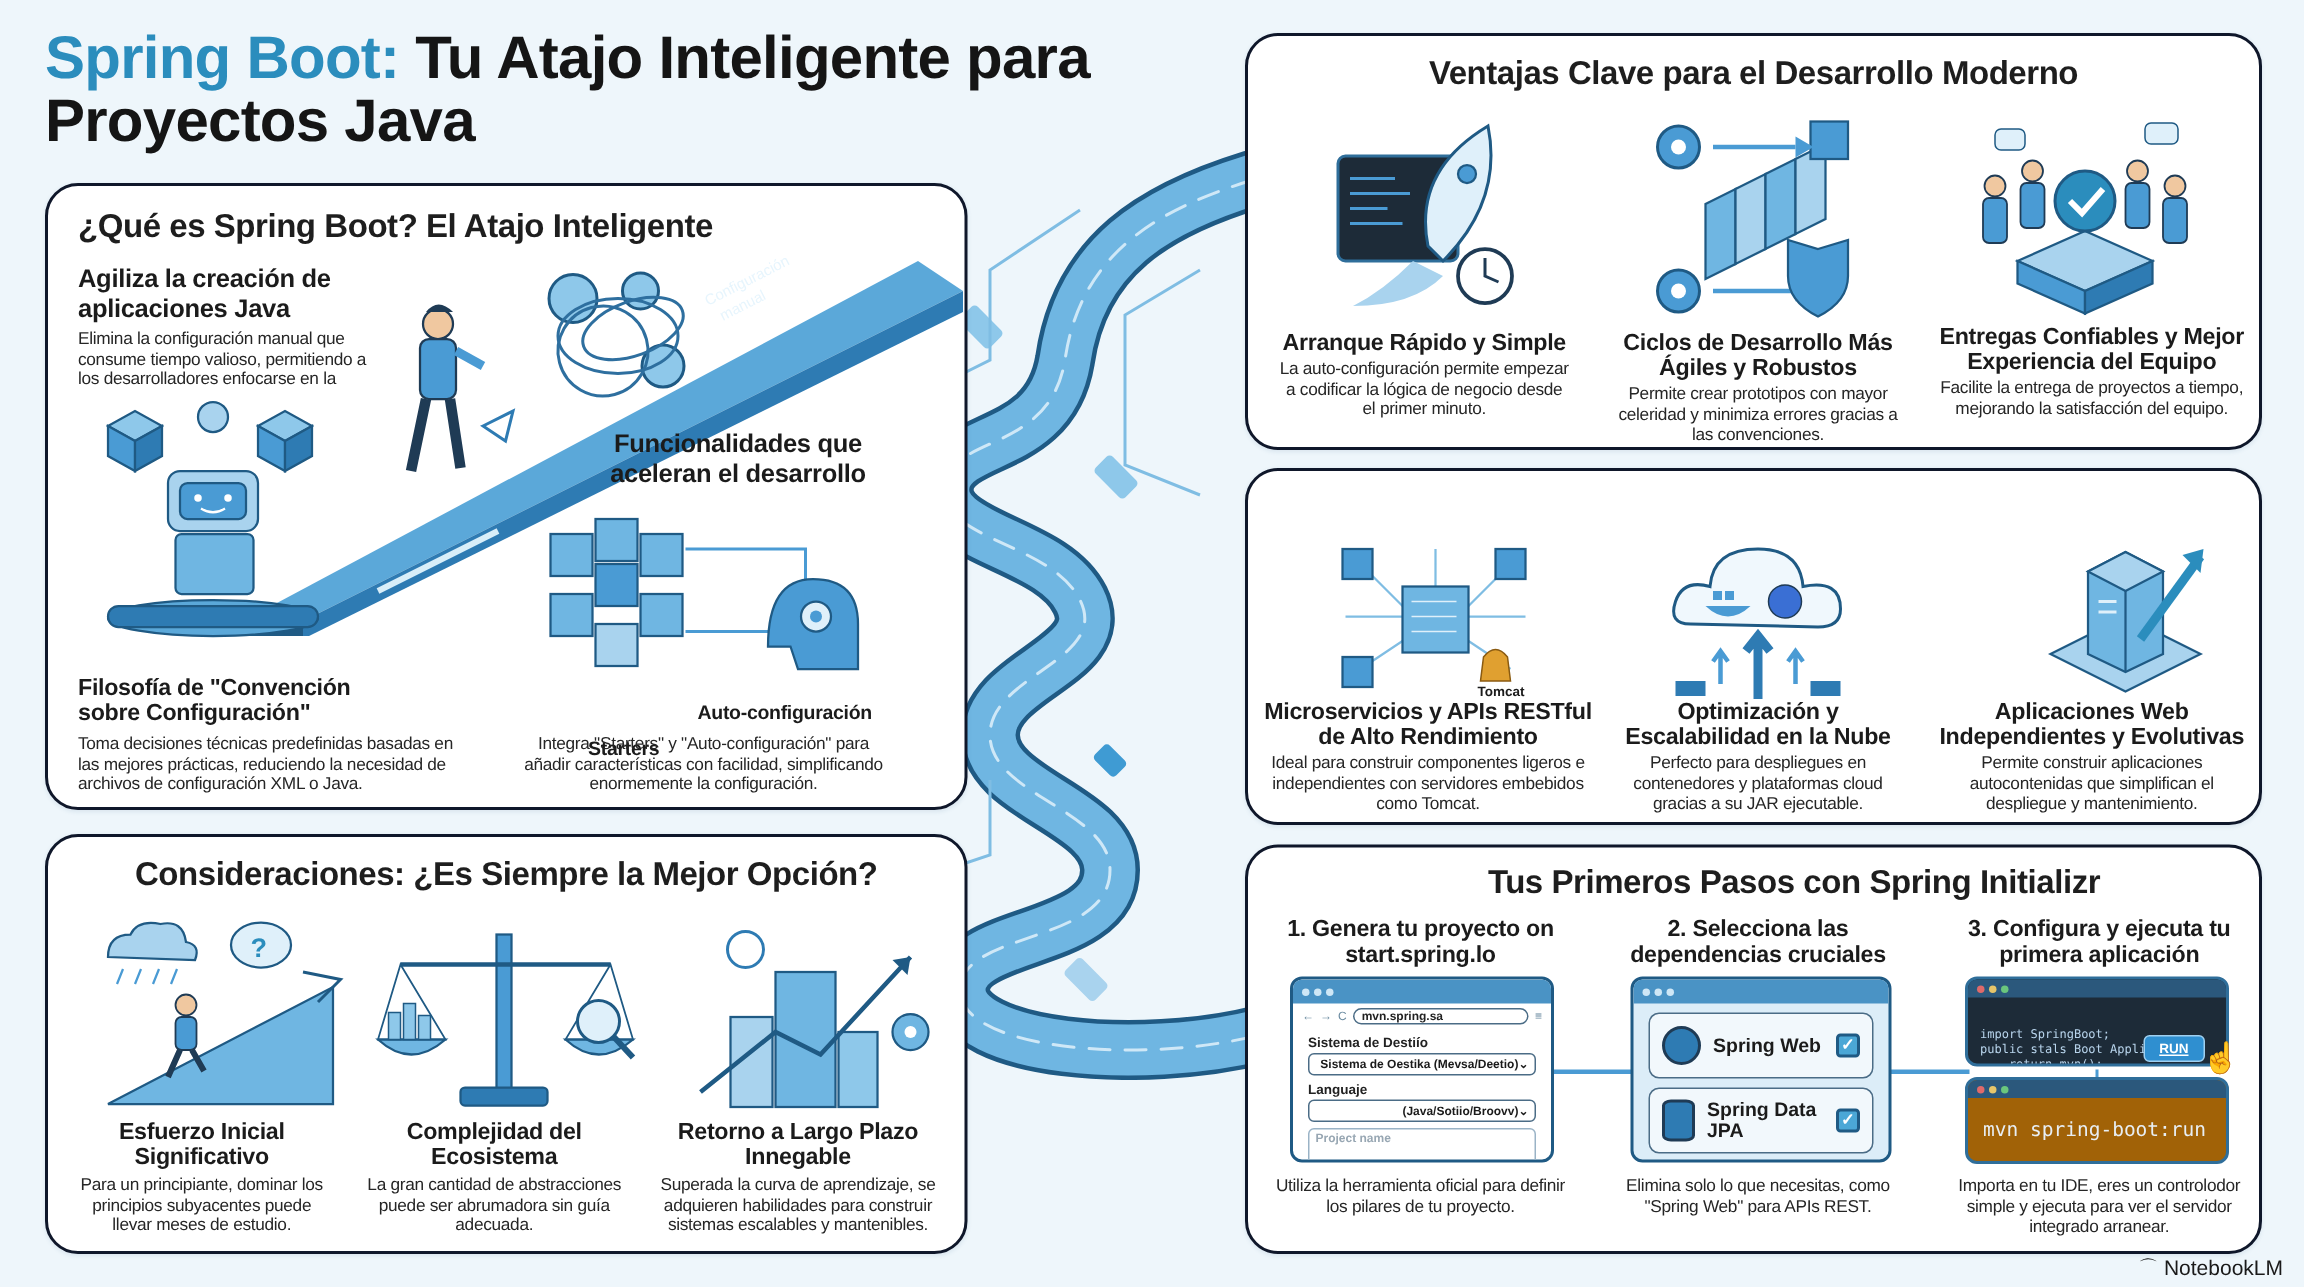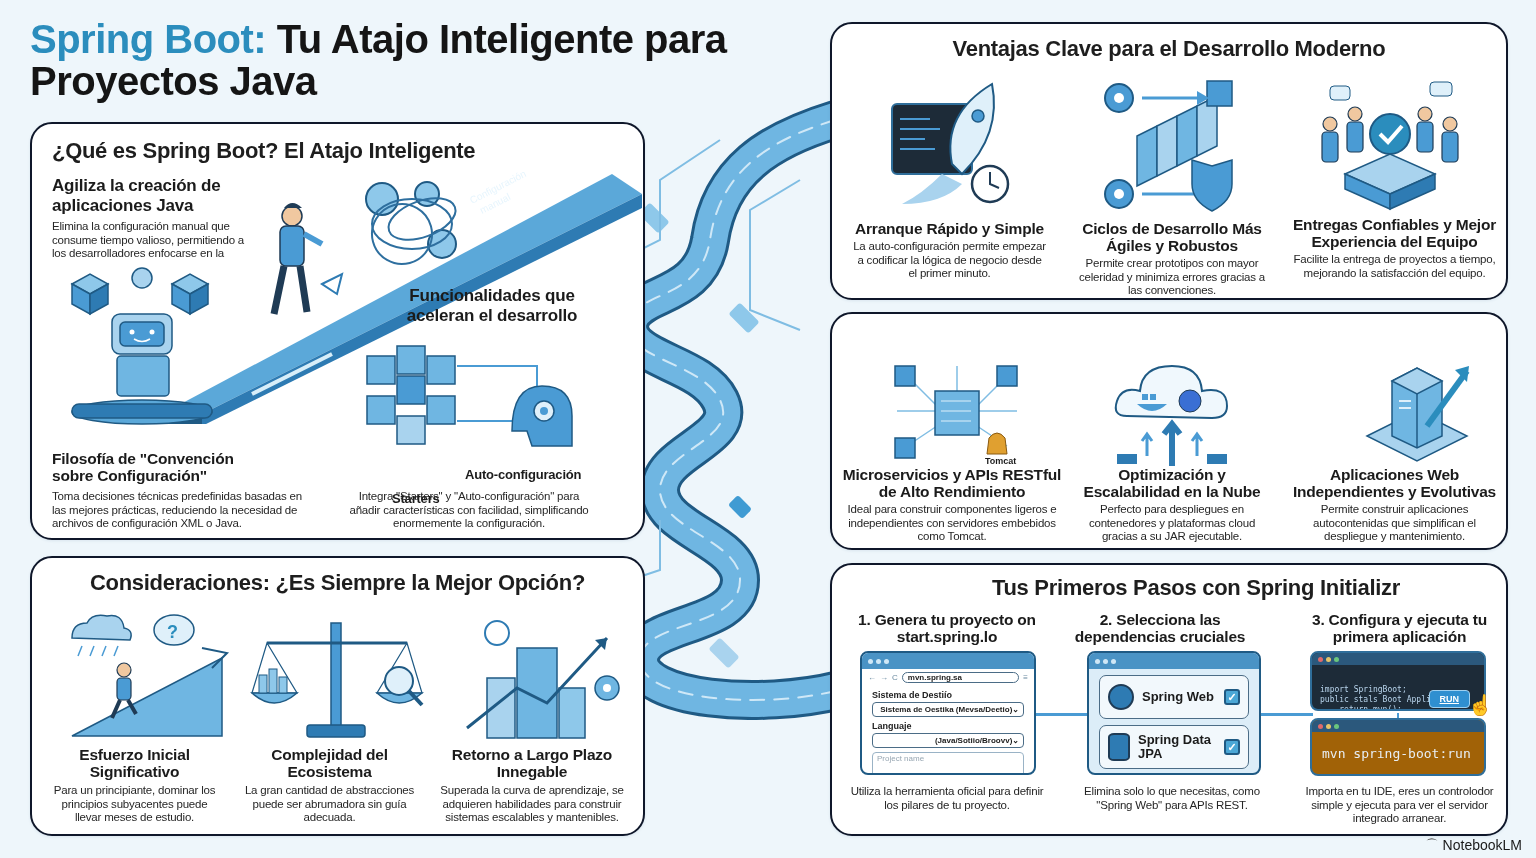--- a/index.html
+++ b/index.html
@@ -38,21 +38,21 @@
   .browser {
     position: absolute; background: #fff; border: 2px solid #1f5a84; border-radius: 8px; overflow: hidden;
   }
   .browser-top { height: 16px; background: #4a93c5; display: flex; align-items: center; padding-left: 6px; gap: 3px; }
   .dot { width: 5px; height: 5px; border-radius: 50%; background: #cfe7f6; }
   .field-label { font-size: 9px; font-weight: 700; color: #222; margin: 4px 0 2px 10px; }
   .select {
     margin: 0 10px; height: 15px; border: 1.5px solid #4b6c86; border-radius: 4px;
     font-size: 8px; font-weight: 700; padding: 1px 4px; display: flex; justify-content: flex-end; align-items: center;
   }
-  .input-ph { margin: 4px 10px 0; height: 30px; border: 1.5px solid #9ab3c6; border-radius: 4px; font-size: 8px; color: #98a7b3; padding: 1px 4px; }
+  .input-ph { margin: 4px 10px 0; height: 30px; border: 1.5px solid #9ab3c6; border-radius: 4px; font-size: 8px; color: #98a7b3; padding: 1px 4px; font-weight: bold; }
   .dep {
     margin: 6px 10px 0; height: 44px; border: 1.5px solid #4b6c86; border-radius: 7px; background: #f2f8fc;
     display: flex; align-items: center; padding: 0 8px; gap: 8px;
   }
   .dep-label { font-weight: 700; font-size: 13px; line-height: 14px; color: #1b1b1b; flex: 1; }
   .chk { width: 16px; height: 16px; border: 2px solid #1f5a84; background: #4ba7d6; border-radius: 3px; color: #fff; font-size: 11px; line-height: 12px; text-align: center; font-weight: 700; }
   .term {
     position: absolute; background: #1d2b38; border: 2px solid #2f6e9a; border-radius: 8px; overflow: hidden;
     font-family: "DejaVu Sans Mono", monospace;
   }
@@ -333,21 +333,21 @@
   <div class="abs center" style="left:460px;top:152px;width:205px;">
     <div class="h3">Aplicaciones Web Independientes y Evolutivas</div>
     <div class="body" style="margin-top:3px;">Permite construir aplicaciones autocontenidas que simplifican el despliegue y mantenimiento.</div>
   </div>
 </div>
 
 <div class="panel" style="left:830px;top:563px;width:678px;height:273px;">
   <div class="panel-title abs center" style="left:0;top:10px;width:100%;margin-left:27px;">Tus Primeros Pasos con Spring Initializr</div>
 
   <div class="abs h3 center" style="left:15px;top:46px;width:200px;">1. Genera tu proyecto on start.spring.lo</div>
-  <div class="abs h3 center" style="left:228px;top:46px;width:200px;">2. Selecciona las dependencias cruciales</div>
+  <div class="abs h3 center" style="left:240px;top:46px;width:200px;">2. Selecciona las dependencias cruciales</div>
   <div class="abs h3 center" style="left:470px;top:46px;width:195px;">3. Configura y ejecuta tu primera aplicación</div>
 
   <div class="abs" style="left:200px;top:148px;width:60px;height:3px;background:#4a9bd4;"></div>
   <div class="abs" style="left:426px;top:148px;width:55px;height:3px;background:#4a9bd4;"></div>
 
   <div class="browser" style="left:28px;top:86px;width:176px;height:124px;">
     <div class="browser-top">
       <span class="dot"></span>
         <span class="dot"></span>
         <span class="dot"></span>

